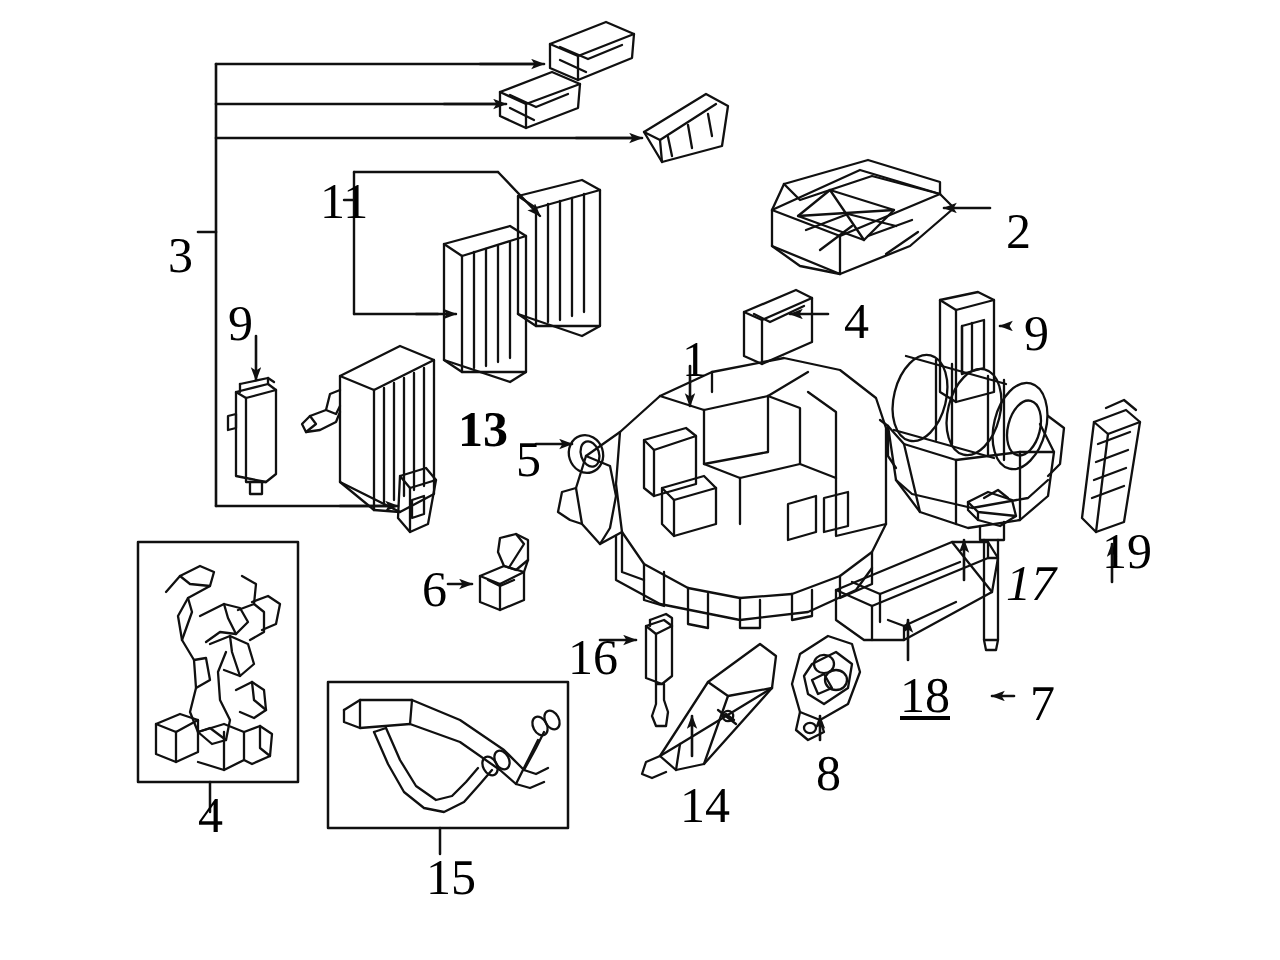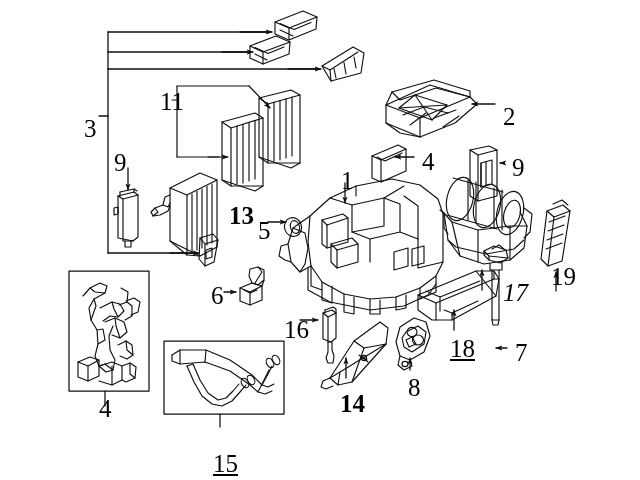--- a/index.html
+++ b/index.html
@@ -430,20 +430,20 @@
   <div class="callout" style="left:422px; top:149px;">4</div>
   <div class="callout" style="left:258px; top:218px;">5</div>
   <div class="callout" style="left:211px; top:283px;">6</div>
   <div class="callout" style="left:515px; top:340px;">7</div>
   <div class="callout" style="left:408px; top:375px;">8</div>
   <div class="callout" style="left:512px; top:155px;">9</div>
   <div class="callout" style="left:99px;  top:396px;">4</div>
   <div class="callout" style="left:160px; top:89px;">11</div>
   <div class="callout" style="left:114px; top:150px;">9</div>
   <div class="callout" style="left:229px; top:203px;font-weight:bold;">13</div>
-  <div class="callout" style="left:340px; top:391px;font-weight:bold;">14</div>
-  <div class="callout" style="left:213px; top:451px;text-decoration:underline;">15</div>
+  <div class="callout" style="left:340px; top:391px;">14</div>
+  <div class="callout" style="left:213px; top:427px;">15</div>
   <div class="callout" style="left:284px; top:317px;">16</div>
   <div class="callout" style="left:503px; top:280px;font-style:italic;">17</div>
   <div class="callout" style="left:450px; top:336px;text-decoration:underline;">18</div>
   <div class="callout" style="left:551px; top:264px;">19</div>
 
 </div>
 
 </body></html>

